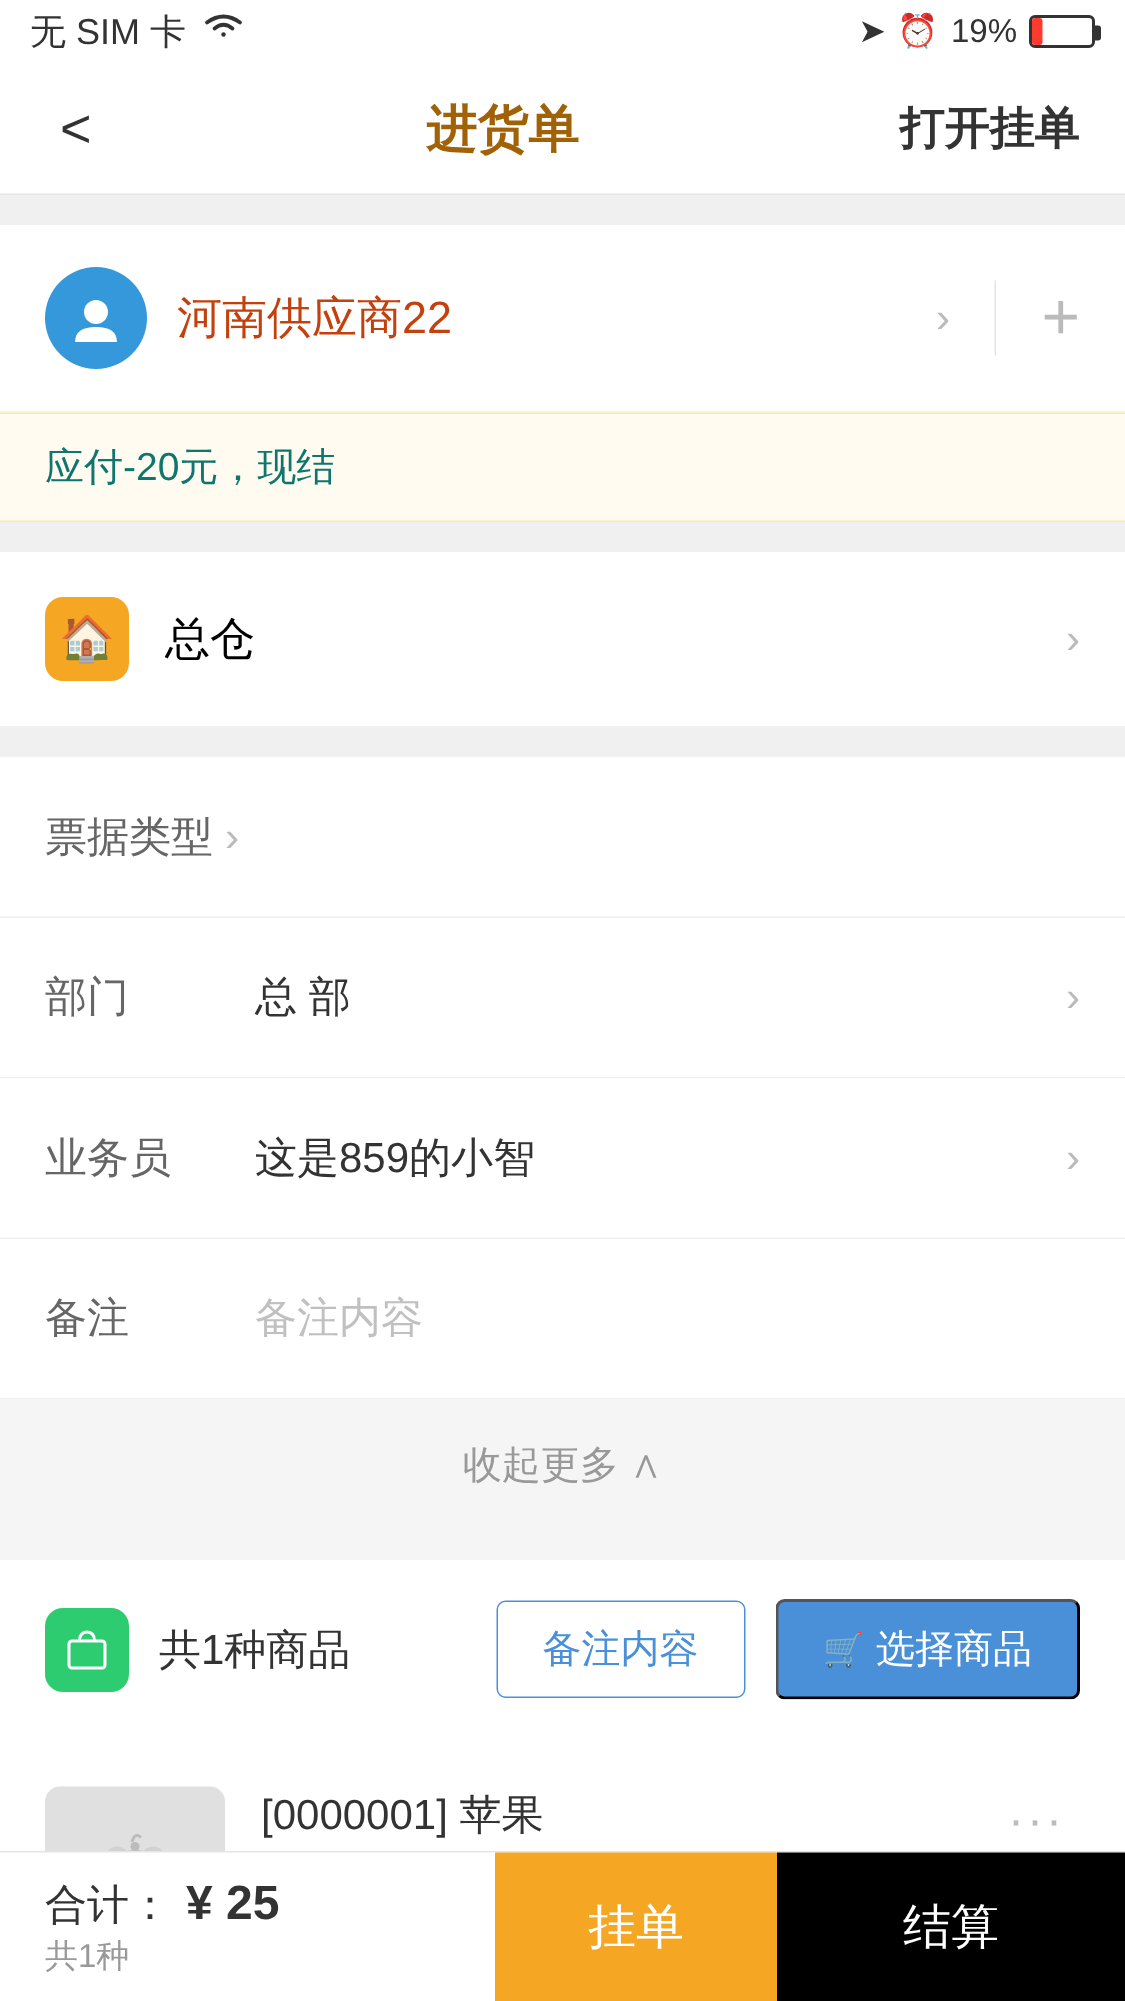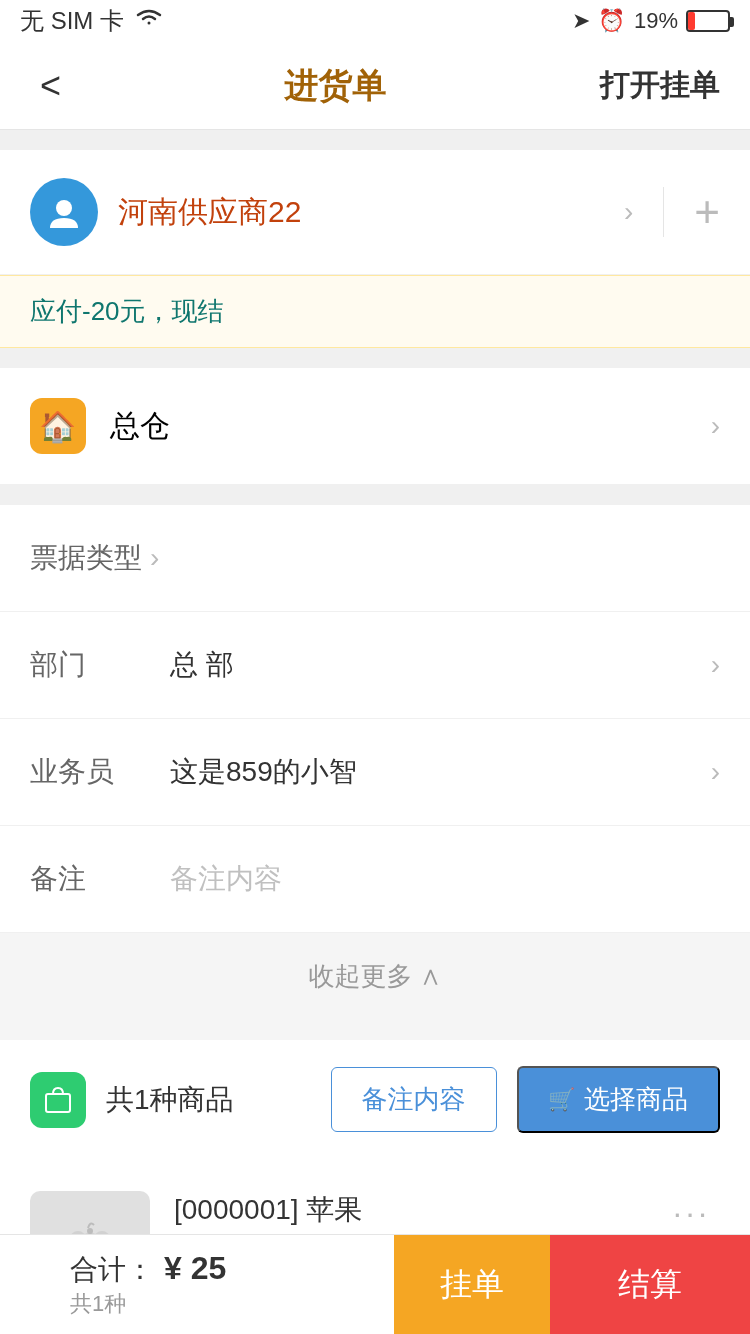--- a/index.html
+++ b/index.html
@@ -239,52 +239,51 @@
       display: flex;
       align-items: stretch;
       border-top: 1px solid #e5e5e5;
     }
     .summary-area {
       flex: 1;
       display: flex;
       flex-direction: column;
       justify-content: center;
       padding: 0 30px;
-      margin-left: 40px;
     }
     .summary-total {
       font-size: 28px;
       color: #333;
       display: flex;
       align-items: baseline;
       gap: 10px;
     }
     .summary-total .amount {
       font-size: 32px;
       font-weight: 700;
       color: #333;
     }
     .summary-count {
       font-size: 22px;
       color: #999;
     }
     .btn-hang {
       background: #f5a623;
       color: #fff;
-      width: 156px;
+      width: 188px;
       display: flex;
       align-items: center;
       justify-content: center;
       font-size: 32px;
       cursor: pointer;
     }
     .btn-checkout {
-      background: #ef4444;
+      background: #000000;
       color: #fff;
-      width: 200px;
+      width: 232px;
       display: flex;
       align-items: center;
       justify-content: center;
       font-size: 32px;
       cursor: pointer;
     }
   </style>
 </head>
 <body>
 

